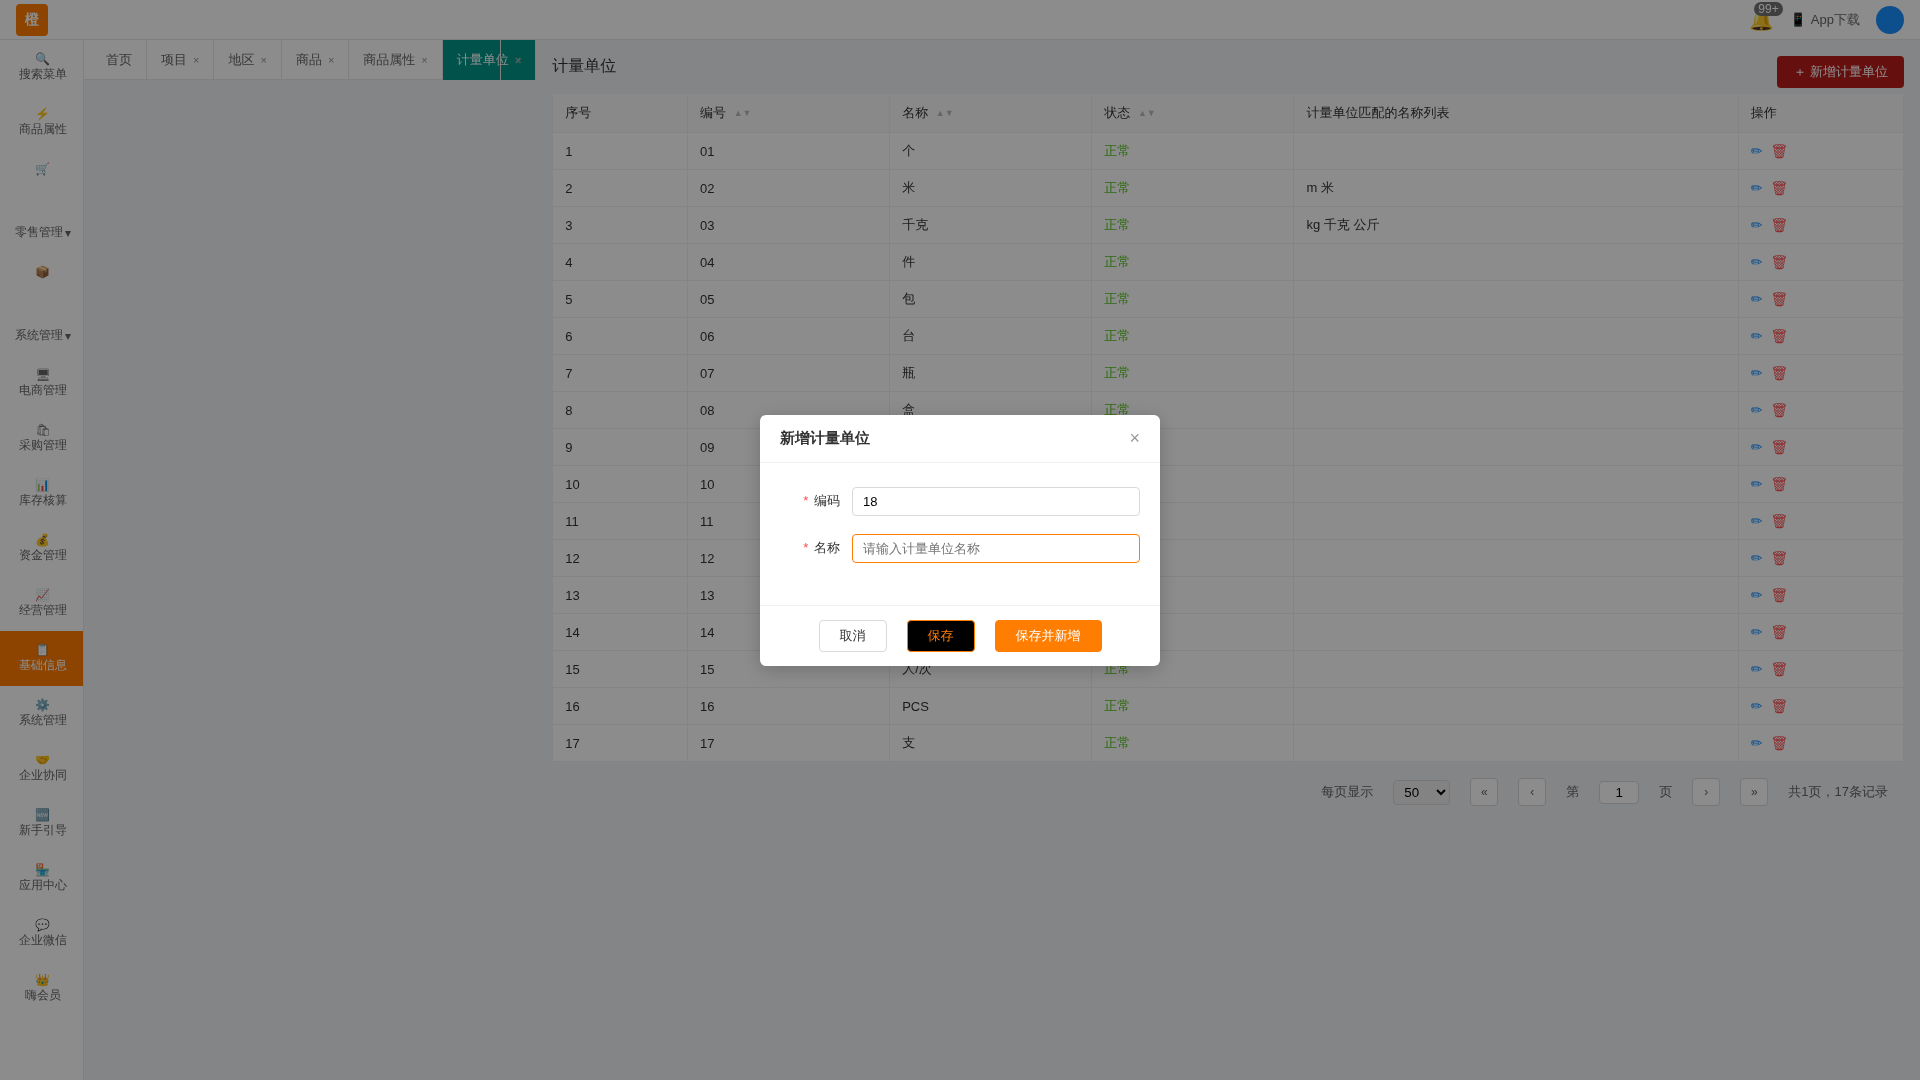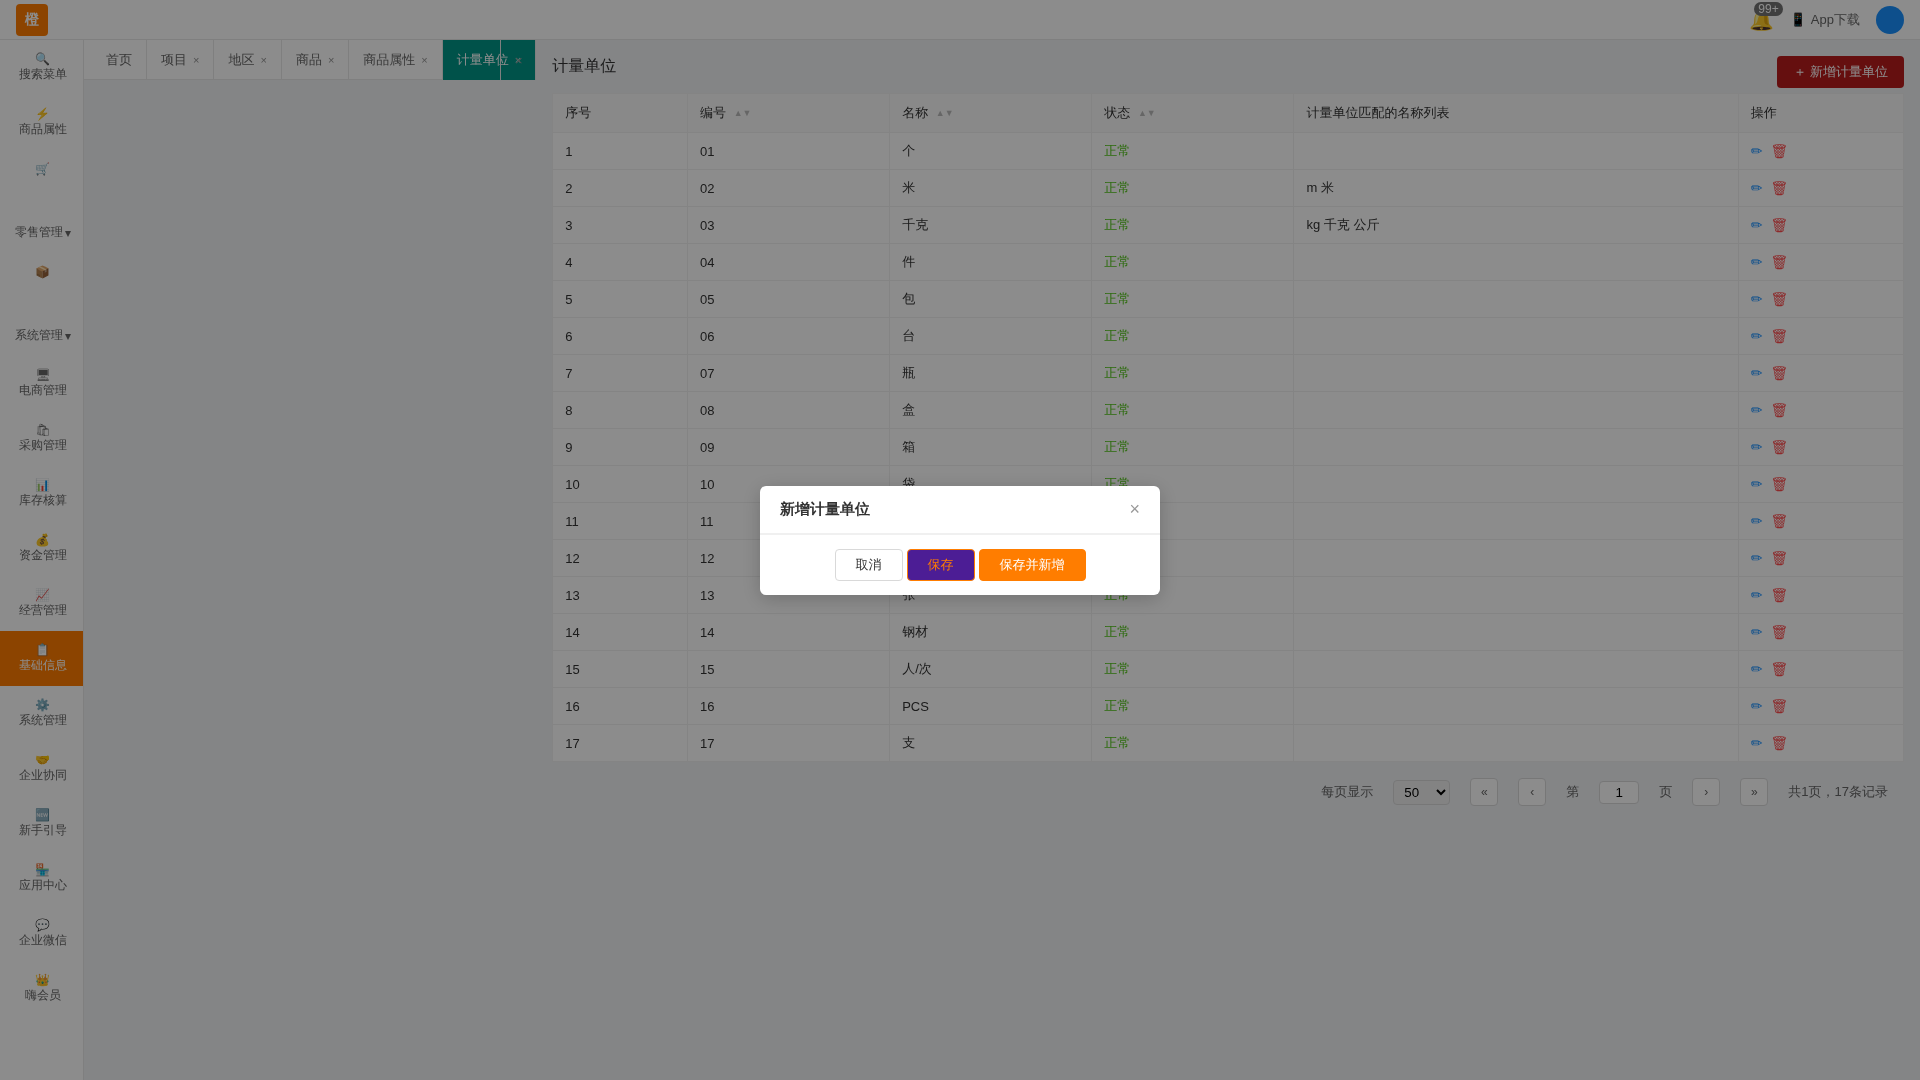--- a/index.html
+++ b/index.html
@@ -66,23 +66,23 @@
     .modal { background: #fff; border-radius: 6px; width: 400px; box-shadow: 0 4px 20px rgba(0,0,0,0.2); overflow: hidden; }
     .modal-header { display: flex; align-items: center; justify-content: space-between; padding: 14px 20px; border-bottom: 1px solid #f0f0f0; }
     .modal-title { font-size: 15px; font-weight: 600; color: #333; }
     .modal-close { cursor: pointer; color: #999; font-size: 18px; line-height: 1; }
     .modal-body { padding: 24px 20px; }
     .form-item { display: flex; align-items: center; margin-bottom: 18px; }
     .form-label { width: 60px; text-align: right; margin-right: 12px; font-size: 13px; color: #333; flex-shrink: 0; }
     .required-star { color: #ff4d4f; margin-right: 2px; }
     .form-input { flex: 1; border: 1px solid #d9d9d9; border-radius: 4px; padding: 6px 10px; font-size: 13px; outline: none; }
     .form-input.active-focus { border-color: #ff7d00; }
-    .modal-footer { display: flex; align-items: center; justify-content: center; gap: 4px; padding: 14px 20px; border-top: 1px solid #f0f0f0; }
+    .modal-footer { display: flex; align-items: center; justify-content: center; gap: 20px; padding: 14px 20px; border-top: 1px solid #f0f0f0; }
     .btn-cancel { background: #fff; border: 1px solid #d9d9d9; padding: 6px 20px; border-radius: 4px; cursor: pointer; font-size: 13px; color: #333; }
-    .btn-save { background: #4c1d95; border: 1px solid #ff7d00; color: #ff7d00; padding: 6px 20px; border-radius: 4px; cursor: pointer; font-size: 13px; }
+    .btn-save { background: #000000; border: 1px solid #ff7d00; color: #ff7d00; padding: 6px 20px; border-radius: 4px; cursor: pointer; font-size: 13px; }
     .btn-save-new { background: #ff7d00; border: 1px solid #ff7d00; color: #fff; padding: 6px 20px; border-radius: 4px; cursor: pointer; font-size: 13px; }
   </style>
 </head>
 <body>
 
 <div class="top-bar">
   <div class="top-bar-left">
     <div class="logo-area">
       <div class="logo-icon">橙</div>
     </div>
@@ -472,19 +472,35 @@
     </div>
   </div>
 </div>
 
 <div class="modal-overlay">
   <div class="modal">
     <div class="modal-header">
       <span class="modal-title">新增计量单位</span>
       <span class="modal-close">×</span>
     </div>
+    <div class="modal-body">
+      <div class="form-item">
+        <label class="form-label">
+          <span class="required-star">*</span>
+          <span>编码</span>
+        </label>
+        <input class="form-input" type="text" value="18" style="">
+      </div>
+      <div class="form-item">
+        <label class="form-label">
+          <span class="required-star">*</span>
+          <span>名称</span>
+        </label>
+        <input class="form-input active-focus" type="text" placeholder="请输入计量单位名称" style="">
+      </div>
+    </div>
     <div class="modal-footer">
       <button class="btn-cancel">取消</button>
       <button class="btn-save">保存</button>
       <button class="btn-save-new">保存并新增</button>
     </div>
   </div>
 </div>
 
 </body></html>

